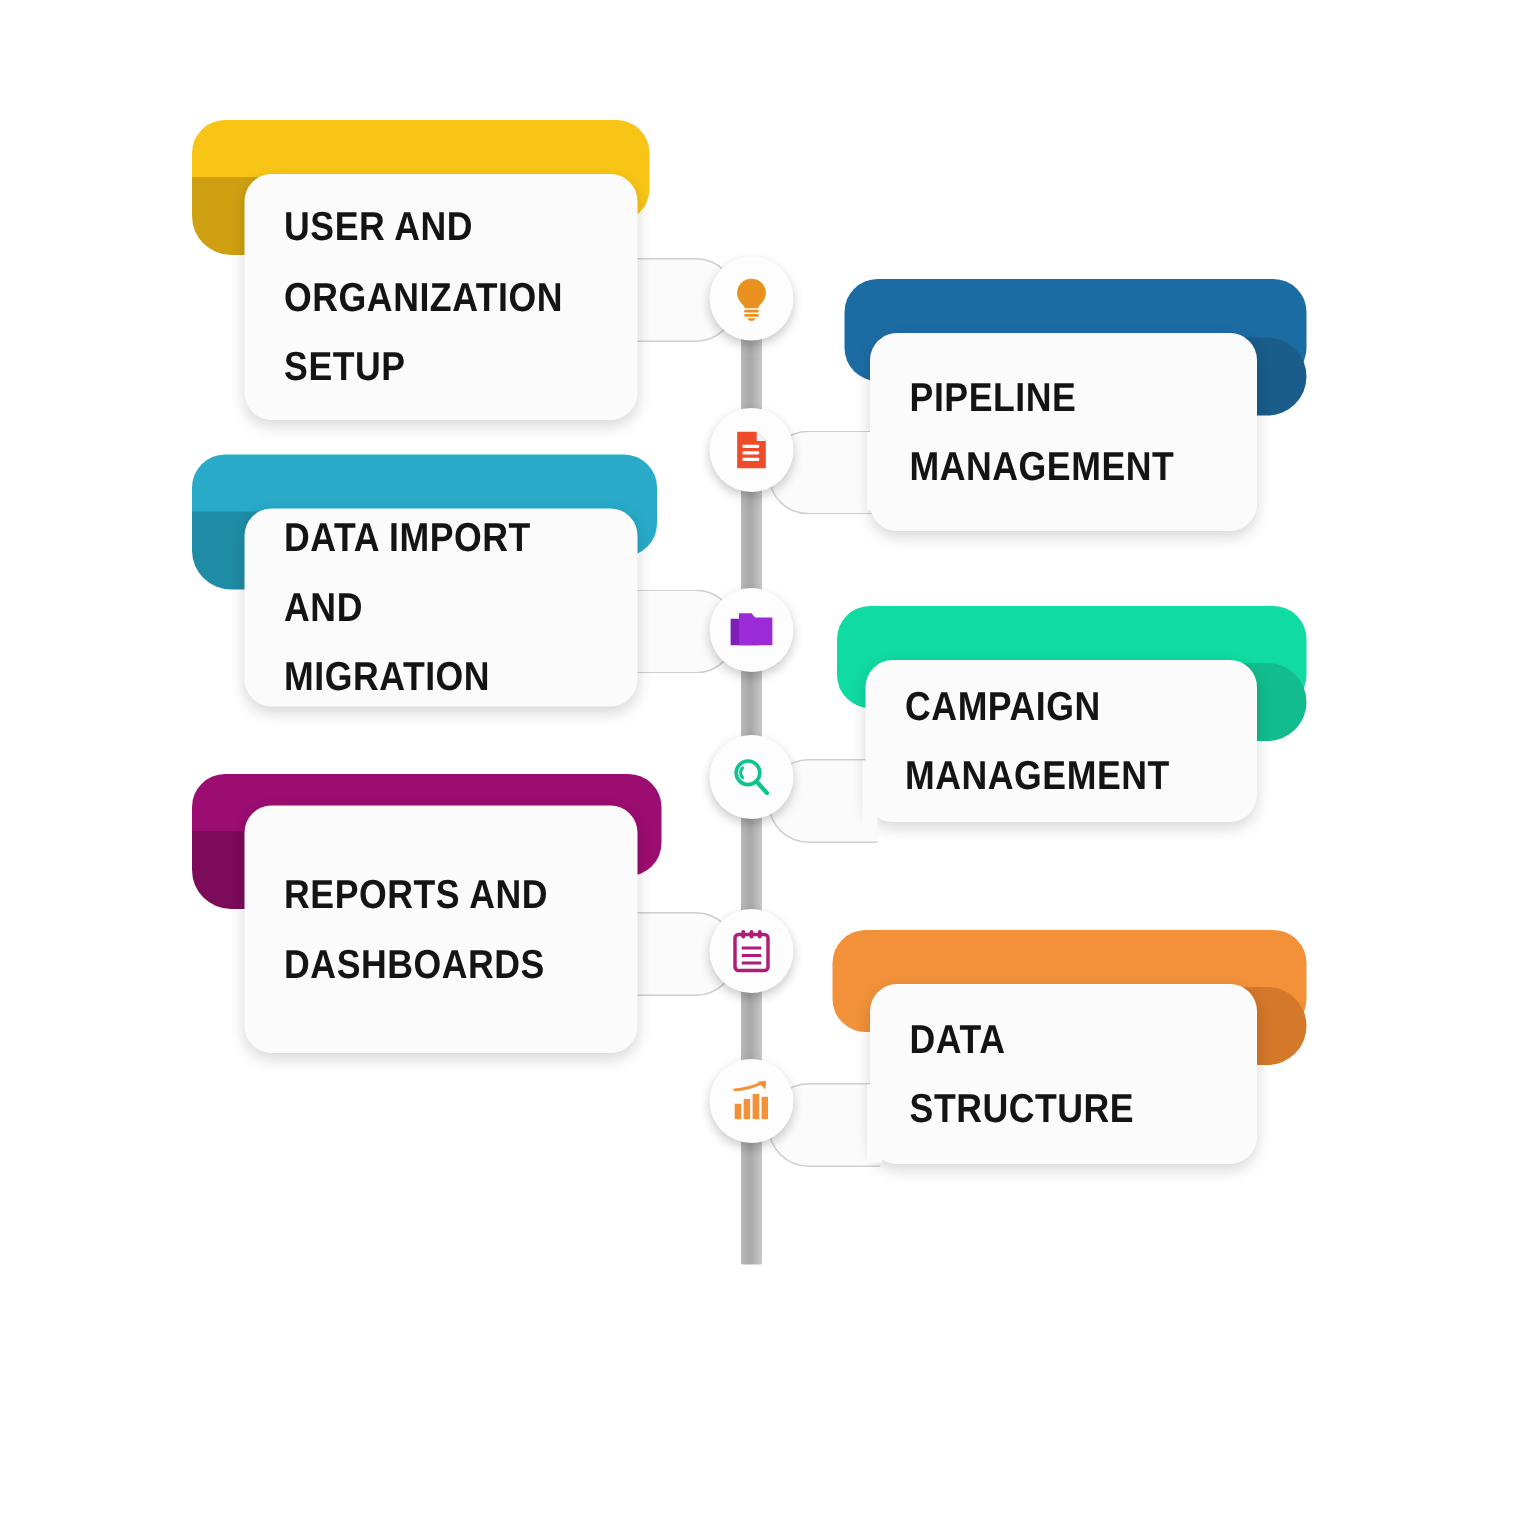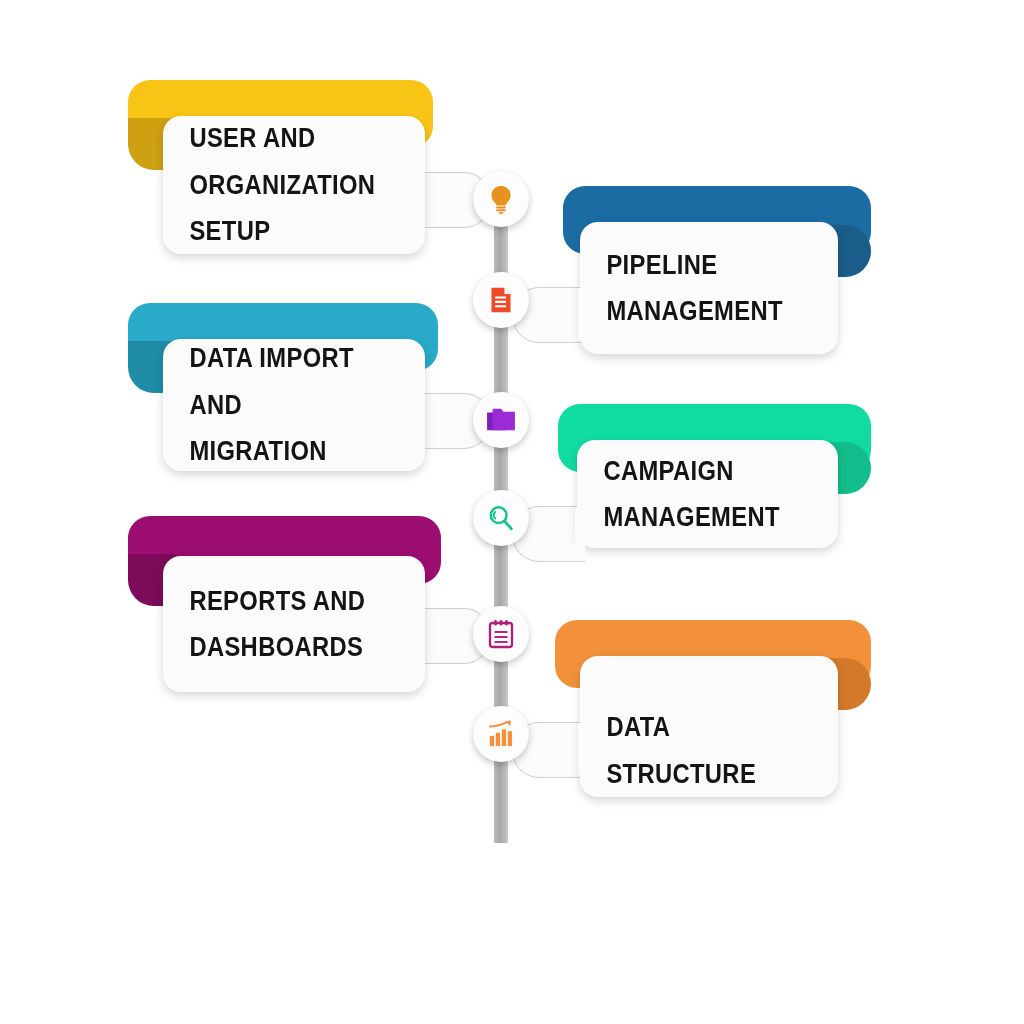--- a/index.html
+++ b/index.html
@@ -122,21 +122,21 @@
 </head>
 <body>
 
 <div id="stage">
 
   <div class="spine"></div>
 
   <div class="card-wrap">
     <div class="banner" style="left:128px; top:80px; width:305px; background:#F8C517;"></div>
     <div class="fold left-side" style="left:128px; top:118px; width:48px; height:52px; background:#CFA012;"></div>
-    <div class="card" style="left:163px; top:116px; width:262px; height:138px;align-items:center;">
+    <div class="card" style="left:163px; top:116px; width:262px; height:164px;align-items:center;">
       <div class="card-title">USER AND
 ORGANIZATION
 SETUP</div>
     </div>
   </div>
   <div class="connector to-right" style="left:418px; top:172px; width:72px;"></div>
   <div class="conn-mask" style="left:414px; top:173px;"></div>
   <div class="badge" style="left:473px; top:171px;">
     <svg width="30" height="30" viewBox="0 0 32 32">
       <path d="M16 2 C10.2 2 5.8 6.4 5.8 12 c0 3.9 2.1 6.3 3.7 8.1 c1 1.1 1.6 1.9 1.7 2.9 h9.6 c0.1 -1 0.7 -1.8 1.7 -2.9 c1.6 -1.8 3.7 -4.2 3.7 -8.1 C26.2 6.4 21.8 2 16 2 z" fill="#E8911E"></path>
@@ -197,21 +197,21 @@
     <svg width="30" height="30" viewBox="0 0 32 32">
       <circle cx="13.5" cy="13" r="8.4" fill="none" stroke="#0FC48C" stroke-width="2.6"></circle>
       <path d="M9.6 9.6 a5 5 0 0 0 0 6.8" fill="none" stroke="#0FC48C" stroke-width="2.2" stroke-linecap="round"></path>
       <line x1="19.6" y1="19.2" x2="27" y2="27.4" stroke="#0FC48C" stroke-width="3" stroke-linecap="round"></line>
     </svg>
   </div>
 
   <div class="card-wrap">
     <div class="banner" style="left:128px; top:516px; width:313px; background:#9B0D70;"></div>
     <div class="fold left-side" style="left:128px; top:554px; width:48px; height:52px; background:#7C0B5A;"></div>
-    <div class="card" style="left:163px; top:556px; width:262px; height:136px;">
+    <div class="card" style="left:163px; top:537px; width:262px; height:165px;">
       <div class="card-title">REPORTS AND
 DASHBOARDS</div>
     </div>
   </div>
   <div class="connector to-right" style="left:418px; top:608px; width:72px;"></div>
   <div class="conn-mask" style="left:414px; top:609px;"></div>
   <div class="badge" style="left:473px; top:606px;">
     <svg width="26" height="30" viewBox="0 0 26 30">
       <rect x="2" y="4" width="22" height="24" rx="2.4" fill="none" stroke="#B01C77" stroke-width="2.3"></rect>
       <rect x="6.2" y="1" width="2.6" height="5.6" rx="1.3" fill="#B01C77"></rect>
@@ -219,21 +219,21 @@
       <rect x="17.2" y="1" width="2.6" height="5.6" rx="1.3" fill="#B01C77"></rect>
       <line x1="6.5" y1="13" x2="19.5" y2="13" stroke="#B01C77" stroke-width="1.9"></line>
       <line x1="6.5" y1="18" x2="19.5" y2="18" stroke="#B01C77" stroke-width="1.9"></line>
       <line x1="6.5" y1="23" x2="19.5" y2="23" stroke="#B01C77" stroke-width="1.9"></line>
     </svg>
   </div>
 
   <div class="card-wrap">
     <div class="banner" style="left:555px; top:620px; width:316px; background:#F2913A;"></div>
     <div class="fold right-side" style="left:823px; top:658px; width:48px; height:52px; background:#D4782A;"></div>
-    <div class="card" style="left:580px; top:656px; width:258px; height:141px;align-items:flex-end;">
+    <div class="card" style="left:580px; top:656px; width:258px; height:120px;">
       <div class="card-title">DATA
 STRUCTURE</div>
     </div>
   </div>
   <div class="connector to-left" style="left:512px; top:722px; width:74px;"></div>
   <div class="conn-mask" style="left:578px; top:723px;"></div>
   <div class="badge" style="left:473px; top:706px;">
     <svg width="30" height="28" viewBox="0 0 32 30">
       <path d="M4 7 C11 7 17 5 25 1.5" fill="none" stroke="#F2913A" stroke-width="2" stroke-linecap="round"></path>
       <path d="M20.5 1 l6 0.2 l-0.6 5.6 z" fill="#F2913A"></path>

